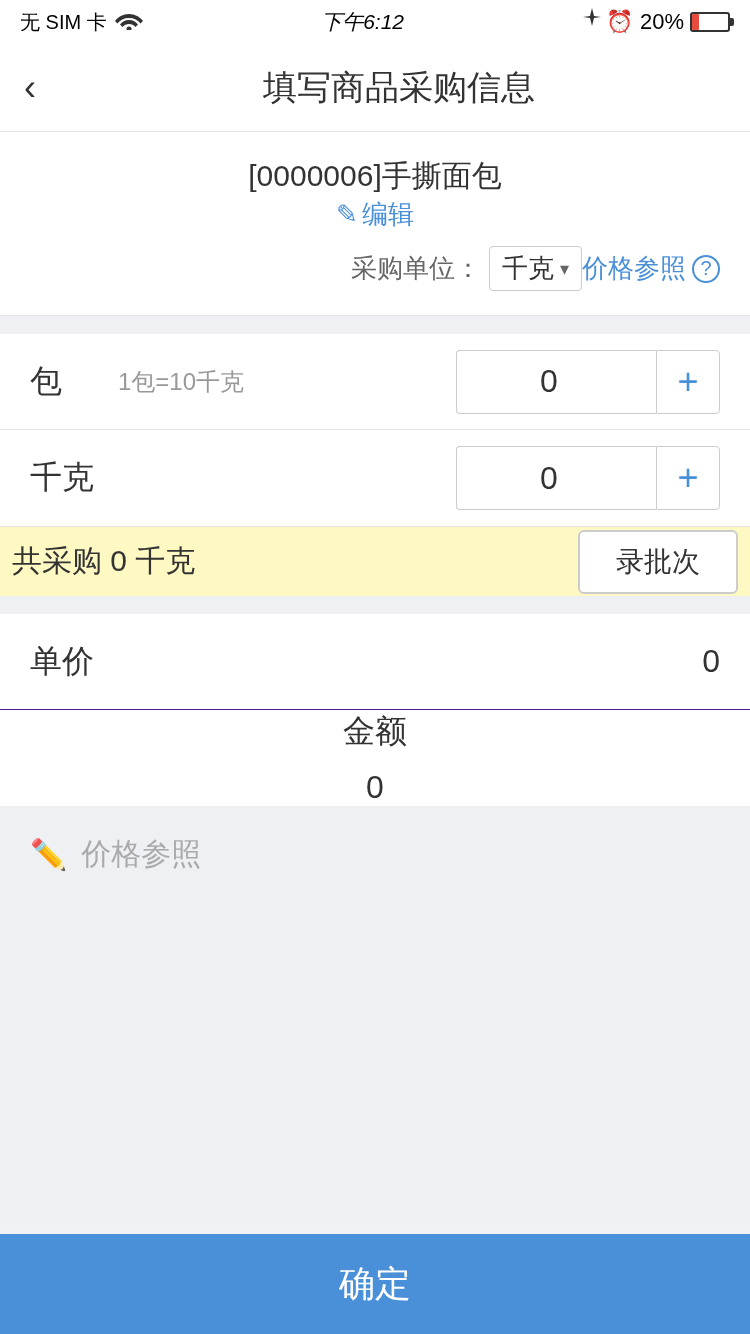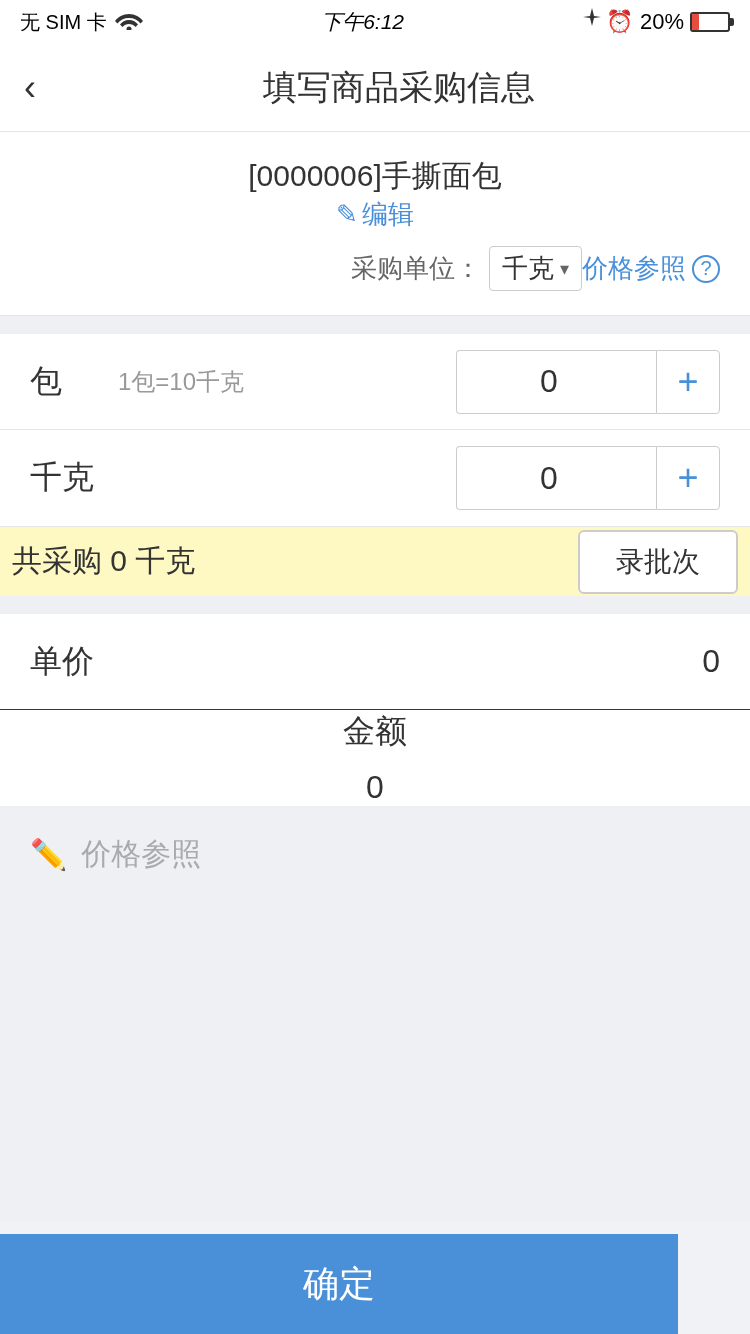--- a/index.html
+++ b/index.html
@@ -299,21 +299,21 @@
       background: #eef0f3;
       flex: 1;
       min-height: 300px;
     }
 
     
     .confirm-btn {
       position: fixed;
       bottom: 0;
       left: 0;
-      width: 678px;
+      width: 750px;
       height: 100px;
       background: #4a90d9;
       display: flex;
       align-items: center;
       justify-content: center;
       font-size: 36px;
       color: #fff;
       cursor: pointer;
       z-index: 100;
     }

